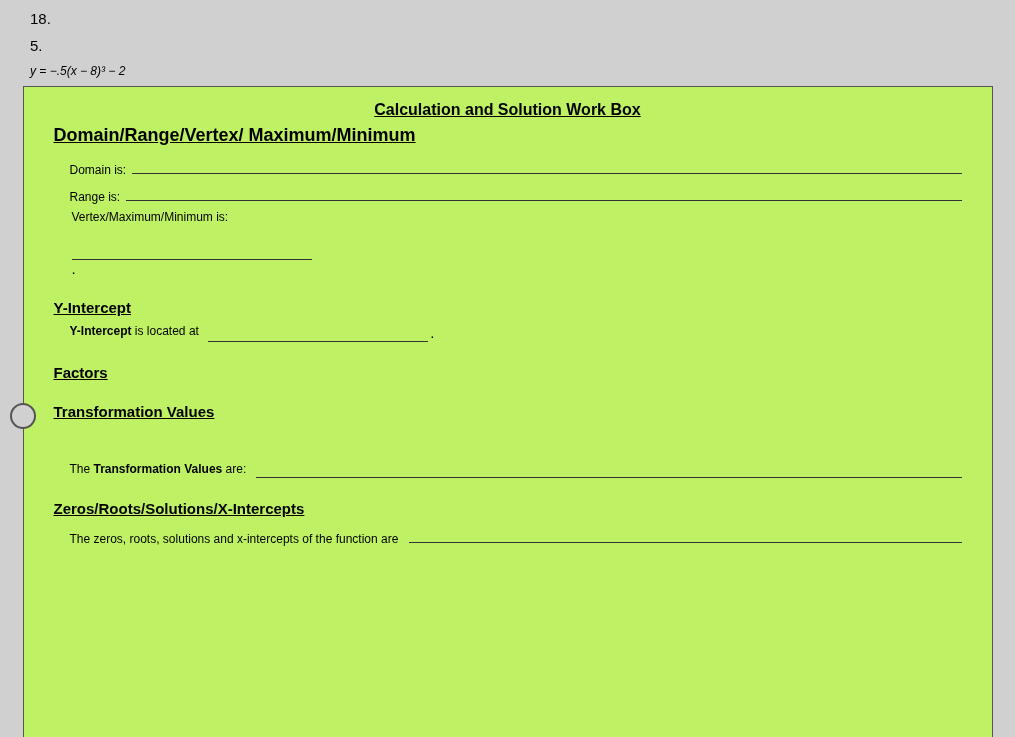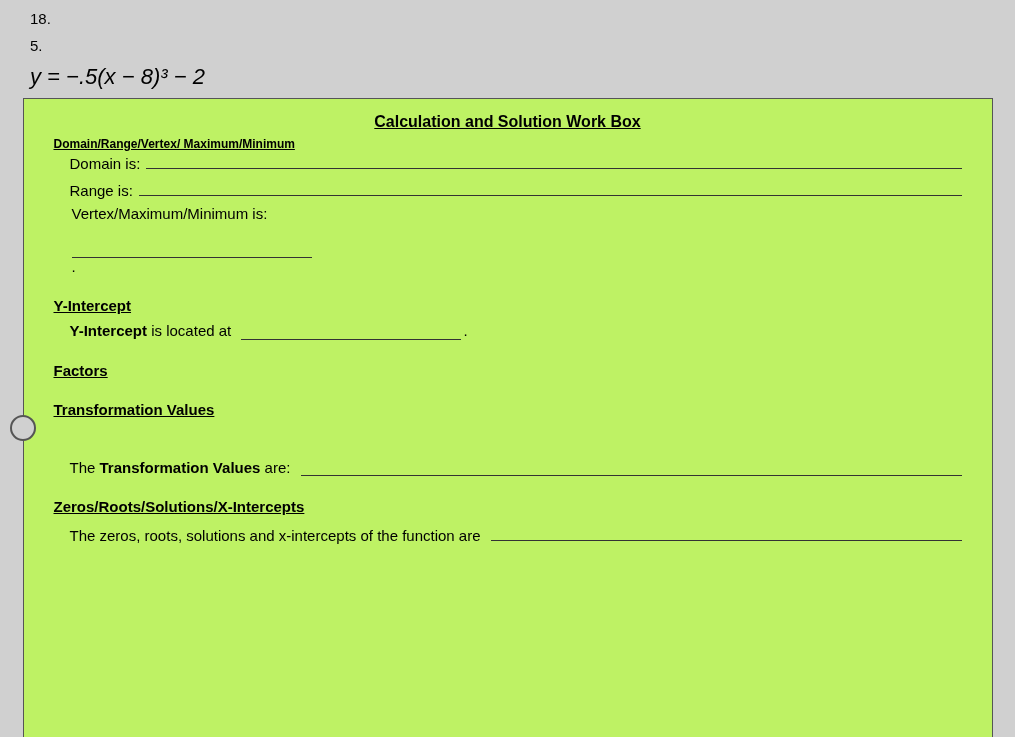--- a/index.html
+++ b/index.html
@@ -38,21 +38,21 @@
       font-size: 15px;
       font-weight: normal;
     }
 
     .problem-sub {
       font-size: 15px;
       font-weight: normal;
     }
 
     .problem-equation {
-      font-size: 22px;
+      font-size: 12px;
       font-style: italic;
     }
 
     .main-box {
       background-color: #bef264;
       border: 1.5px solid #555;
       width: 970px;
       min-height: 660px;
       margin: 0 auto;
       padding: 14px 30px 20px 30px;
@@ -75,35 +75,35 @@
 
     .work-box-title {
       text-align: center;
       font-size: 16px;
       font-weight: bold;
       text-decoration: underline;
       margin-bottom: 6px;
     }
 
     .domain-range-header {
-      font-size: 12px;
+      font-size: 18px;
       font-weight: bold;
       text-decoration: underline;
-      margin-bottom: 0;
+      margin-bottom: 10px;
     }
 
     .field-row {
       display: flex;
       align-items: baseline;
       margin-bottom: 6px;
       padding-left: 16px;
     }
 
     .field-label {
-      font-size: 15px;
+      font-size: 12px;
       white-space: nowrap;
       margin-right: 6px;
     }
 
     .field-line {
       flex: 1;
       border-bottom: 1.5px solid #333;
       height: 18px;
     }
 

